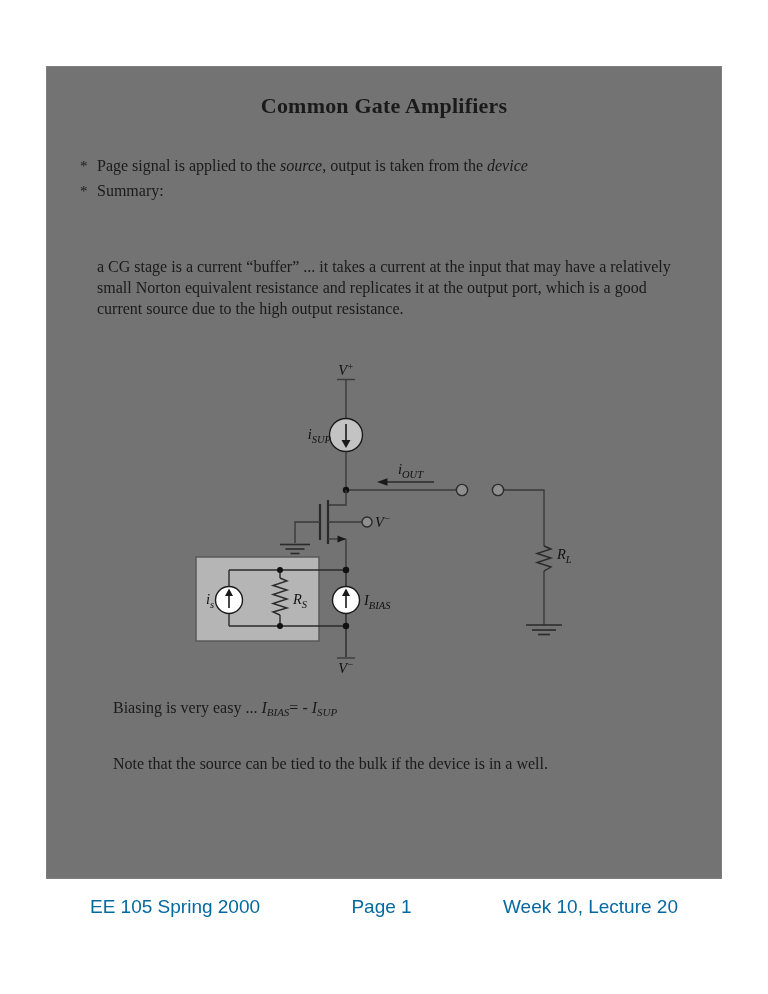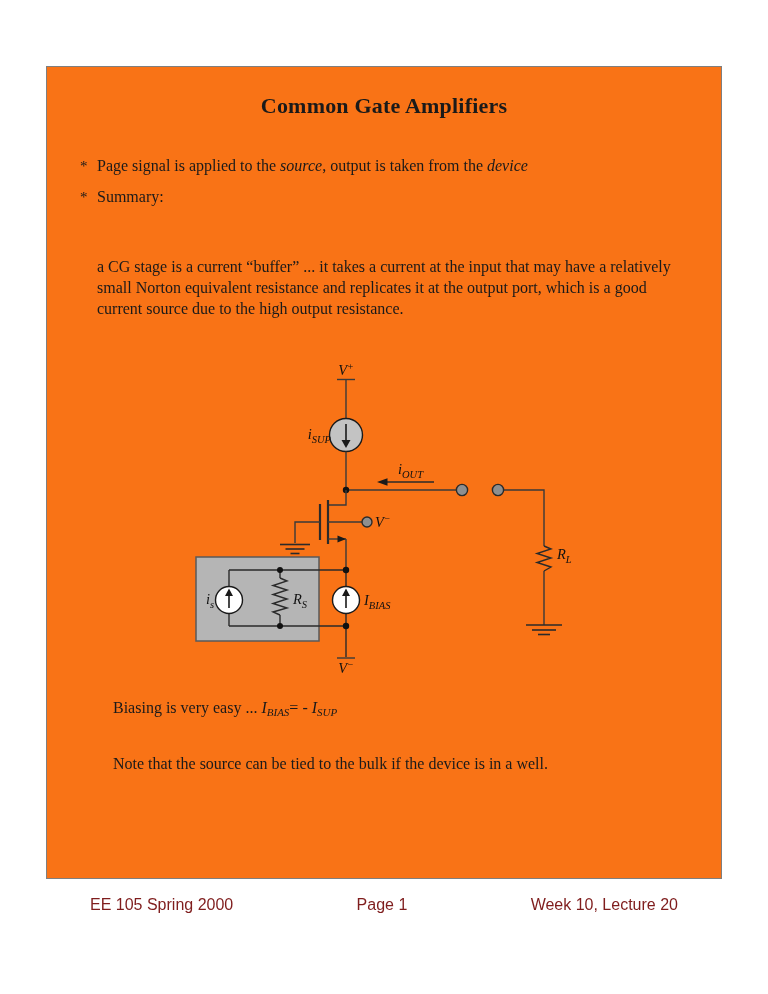--- a/index.html
+++ b/index.html
@@ -10,59 +10,59 @@
     background: #ffffff;
     font-family: "Liberation Serif", serif;
     color: #1a1a1a;
     overflow: hidden;
   }
   .frame {
     position: absolute;
     left: 46px; top: 66px;
     width: 676px; height: 813px;
     border: 1px solid #7f7f7f;
-    background: #f97316;
+    background: #737373;
     box-sizing: border-box;
   }
   .title {
     position: absolute;
     top: 26px; left: 0;
     width: 100%;
     margin: 0;
     text-align: center;
     font-size: 22px;
     font-weight: bold;
     letter-spacing: 0.2px;
   }
   .bullet { position: absolute; left: 33px; font-size: 16px; white-space: nowrap; }
   .bullet .marker { display: inline-block; width: 17px; font-size: 15px; }
   .b1 { top: 90px; }
-  .b2 { top: 121px; }
+  .b2 { top: 115px; }
   .para { position: absolute; left: 50px; font-size: 16px; }
   .p1 { top: 155px; white-space: nowrap; }
   .p2 { top: 189px; width: 594px; line-height: 21px; }
   .line { position: absolute; left: 66px; font-size: 16px; white-space: nowrap; }
   .l-biasing { top: 632px; }
   .l-note { top: 688px; }
   .line i, .bullet i { font-style: italic; }
   sub { font-size: 11px; line-height: 0; vertical-align: -3px; }
   .circuit {
     position: absolute;
     left: 134px; top: 284px;
     width: 430px; height: 330px;
   }
   .footer {
     position: absolute;
     left: 90px; top: 896px;
     width: 588px;
     display: flex;
     justify-content: space-between;
     font-family: "Liberation Sans", sans-serif;
-    font-size: 16px;
-    color: #7f1d1d;
+    font-size: 19px;
+    color: #0369a1;
   }
   .clabel { font-family: "Liberation Serif", serif; font-style: italic; font-size: 14.5px; fill: #111111; }
   .csub { font-size: 10.5px; }
   .csup { font-size: 10px; }
 </style>
 </head>
 <body>
 
 <div class="page">
   <div class="frame">

